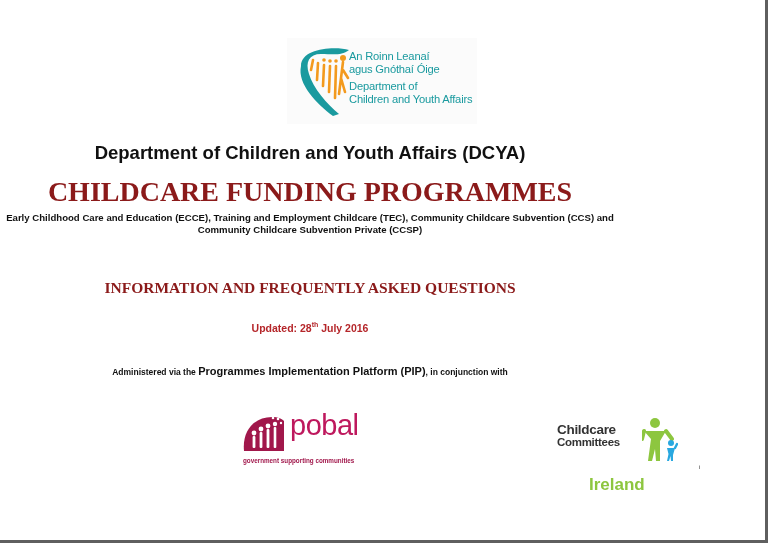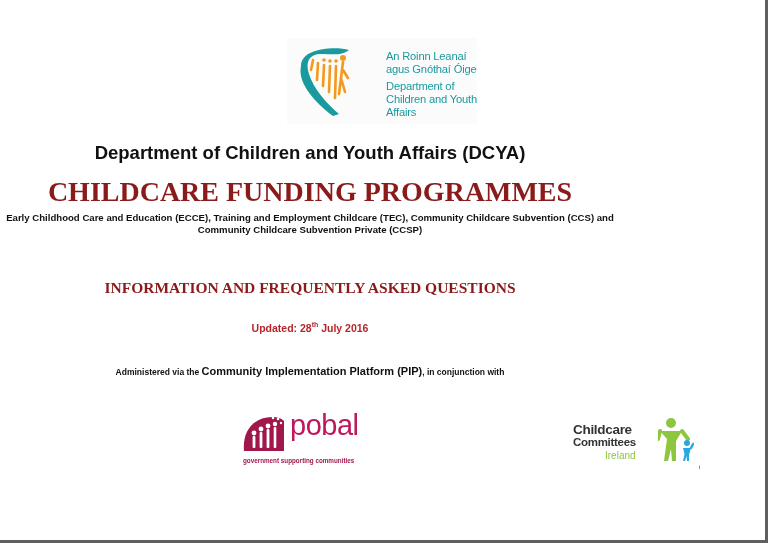--- a/index.html
+++ b/index.html
@@ -20,21 +20,20 @@
       position: absolute; left: 287px; top: 38px;
       width: 190px; height: 86px;
       background: #fbfbfb;
     }
     .dcya-logo svg { position: absolute; left: 8px; top: 6px; }
     .dcya-text {
       position: absolute; left: 62px; top: 12px;
       color: #1a9a9f; font-size: 11.2px; line-height: 13px;
       font-family: "Liberation Sans", sans-serif;
       letter-spacing: -0.2px;
-      margin-left: 37px;
     }
     .dcya-text .gap { height: 4px; }
     .center {
       position: absolute; left: 0; width: 620px; text-align: center;
     }
     .title-main {
       top: 142px; font-family: "Liberation Sans", sans-serif;
       font-weight: bold; font-size: 18.5px; color: #111;
     }
     .title-cfp {
@@ -66,30 +65,30 @@
       position: absolute; left: 50px; top: -4px;
       font-family: "Liberation Sans", sans-serif;
       font-size: 29px; color: #be185d; letter-spacing: -0.5px;
     }
     .pobal-tag {
       position: absolute; left: 3px; top: 44px;
       font-family: "Liberation Sans", sans-serif;
       font-size: 6.3px; color: #a1174b; font-weight: bold; white-space: nowrap;
     }
     .ccc-logo {
-      position: absolute; left: 570px; top: 417px; width: 125px; height: 55px;
+      position: absolute; left: 554px; top: 417px; width: 125px; height: 55px;
     }
     .ccc-text {
       position: absolute; left: 3px; top: 6px;
       font-family: "Liberation Sans", sans-serif; font-weight: bold;
       color: #333; line-height: 13px;
     }
     .ccc-text .l1 { font-size: 13.5px; letter-spacing: -0.3px; }
     .ccc-text .l2 { font-size: 11.5px; letter-spacing: -0.3px; }
-    .ccc-text .l3 { font-size: 10px; color: #8dc63f; font-weight: normal; padding-left: 32px; }
+    .ccc-text .l3 { font-size: 17px; color: #8dc63f; font-weight: bold; padding-left: 32px; margin-top: 29px; }
     .ccc-figs { position: absolute; left: 88px; top: 0; }
     .stray-mark {
       position: absolute; left: 699px; top: 464px; font-size: 6px; color: #333;
     }
   </style>
 </head>
 <body>
 
 <div class="page">
 
@@ -125,21 +124,21 @@
     <div>Community Childcare Subvention Private (CCSP)</div>
   </div>
 
   <div class="center title-faq">INFORMATION AND FREQUENTLY ASKED QUESTIONS</div>
 
   <div class="center updated">
     <span>Updated:  28</span><sup>th</sup><span> July 2016</span>
   </div>
 
   <div class="center admin">
-    <span>Administered via the </span><span class="pip">Community Implementation Platform (PIP)</span><span>, in conjunction with</span>
+    <span>Administered via the </span><span class="pip">Programmes Implementation Platform (PIP)</span><span>, in conjunction with</span>
   </div>
 
   <div class="pobal-logo">
     <svg width="44" height="40" viewBox="0 0 44 40" style="position:absolute;left:2px;top:0;">
       <path d="M2 38 C 0 18, 12 4, 30 4 C 36 4, 40 6, 42 8 L 42 38 Z" fill="#a1174b"></path>
       <g fill="#ffffff">
         <circle cx="12" cy="20" r="2.4"></circle>
           <rect x="10.6" y="23" width="2.8" height="12" rx="1"></rect>
         <circle cx="19" cy="16" r="2.4"></circle>
           <rect x="17.6" y="19" width="2.8" height="16" rx="1"></rect>

